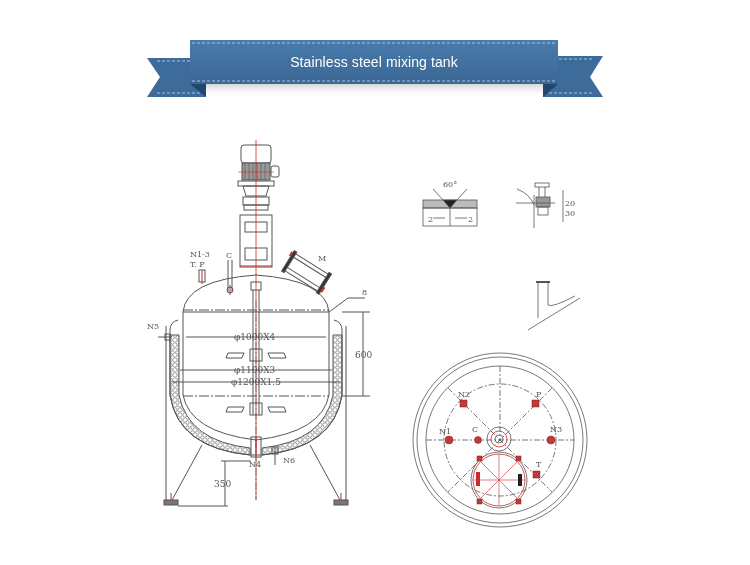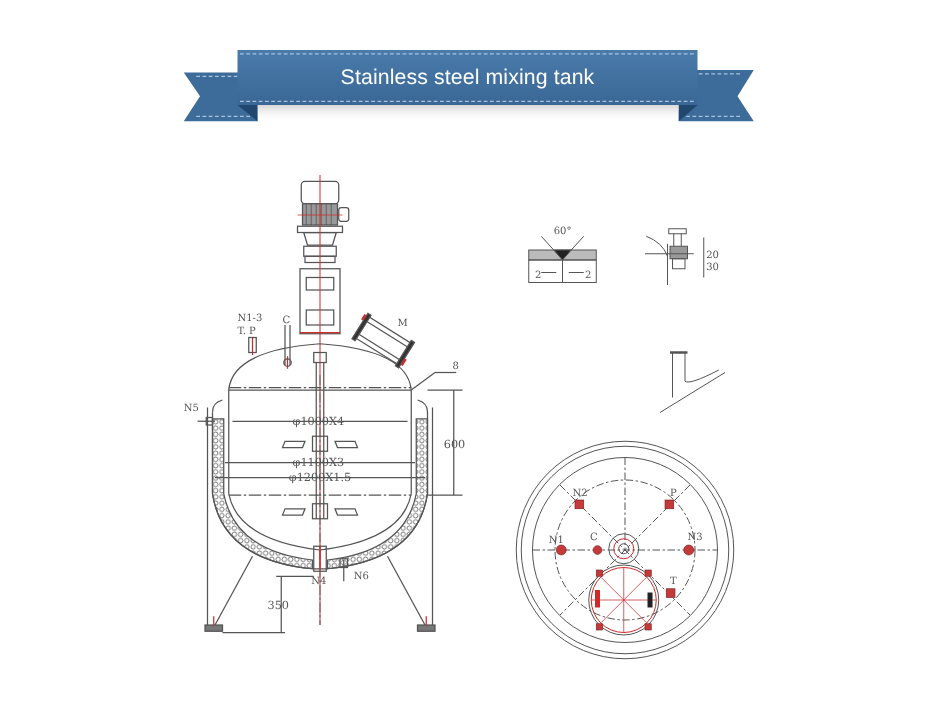--- a/index.html
+++ b/index.html
@@ -1,18 +1,18 @@
 <!DOCTYPE html>
 <html><head>
 <meta charset="utf-8">
 <style>
   html, body { margin:0; padding:0; background:#ffffff; }
   body { width:750px; height:565px; position:relative; overflow:hidden; font-family:"DejaVu Serif", serif; }
   .ribbon { position:absolute; left:0; top:0; width:750px; height:110px; }
-  .ribbon-title { position:absolute; left:190px; top:40px; width:368px; height:44px; display:flex; align-items:center; justify-content:center; color:#ffffff; font-family:"Liberation Sans", sans-serif; font-size:17px; letter-spacing:0.1px; }
+  .ribbon-title { position:absolute; left:190px; top:40px; width:368px; height:44px; display:flex; align-items:center; justify-content:center; color:#ffffff; font-family:"Liberation Sans", sans-serif; font-size:14px; letter-spacing:0.1px; }
   .drawing { position:absolute; left:0; top:0; width:750px; height:565px; }
   .lbl { font-family:"DejaVu Serif", serif; fill:#555; }
 </style>
 </head>
 <body>
 
 <svg class="ribbon" viewBox="0 0 750 110">
   <defs>
     <linearGradient id="bandGrad" x1="0" x2="0" y1="0" y2="1">
       <stop offset="0" stop-color="#4a7bab"></stop>

